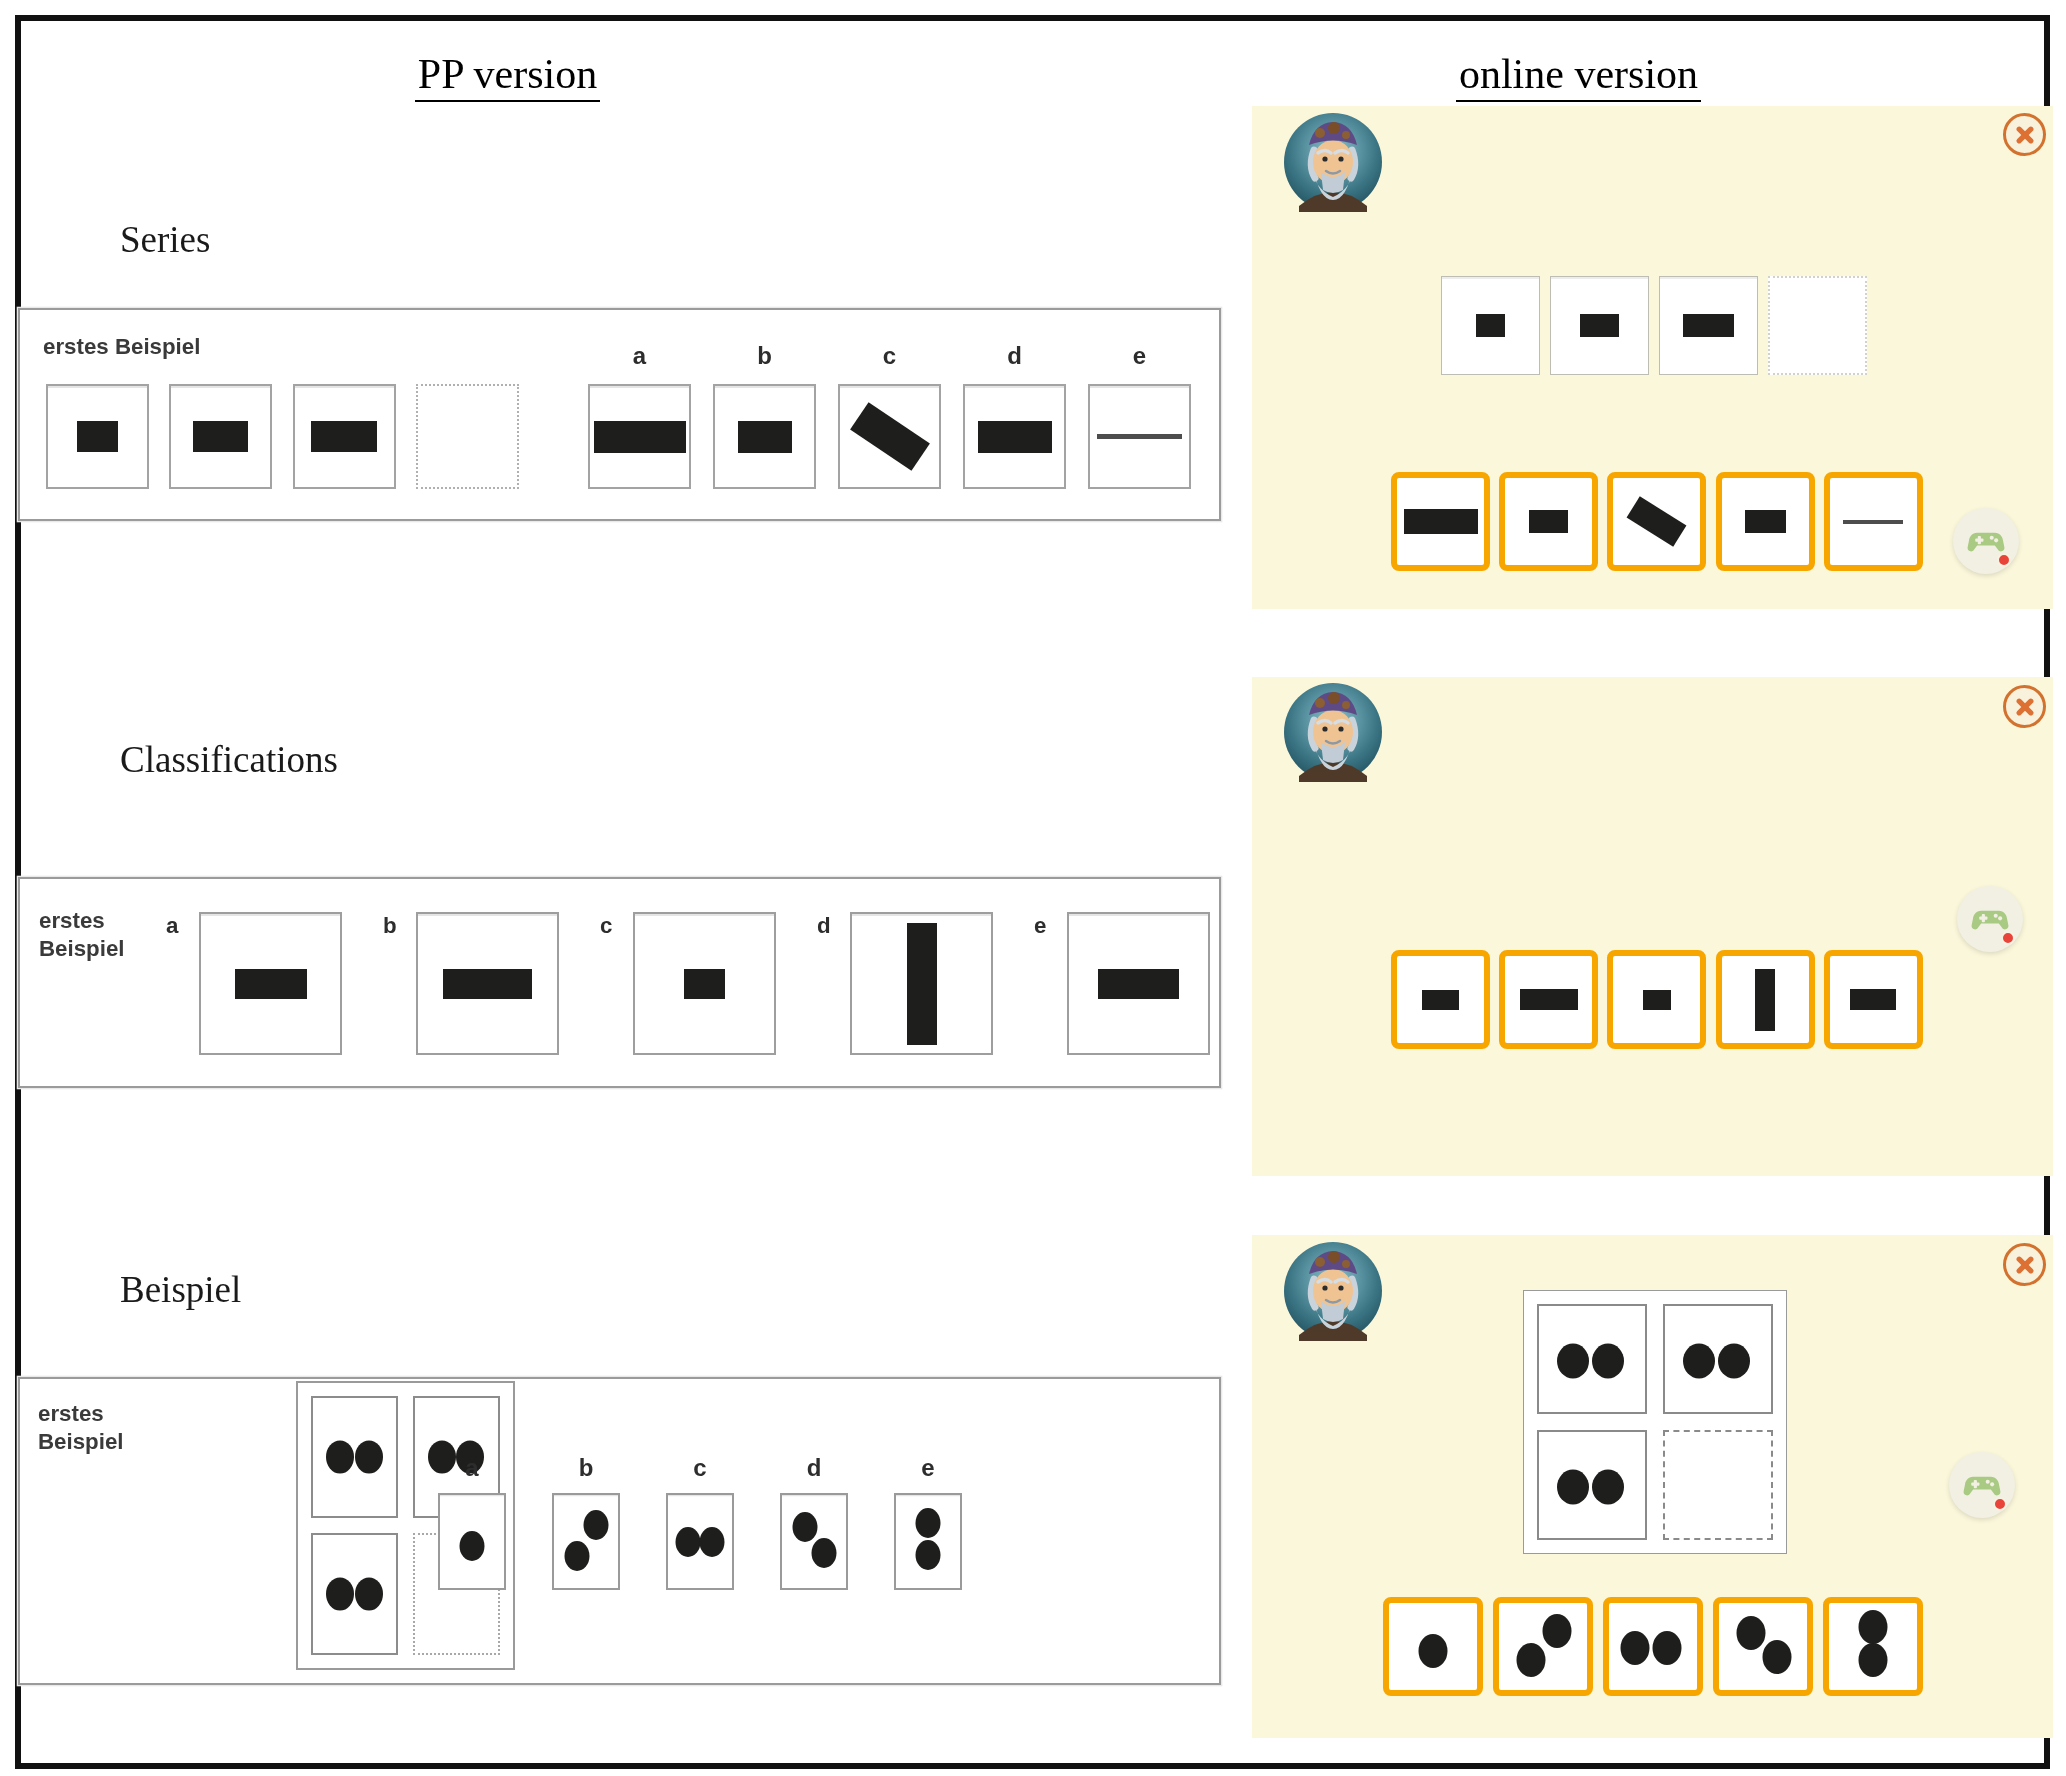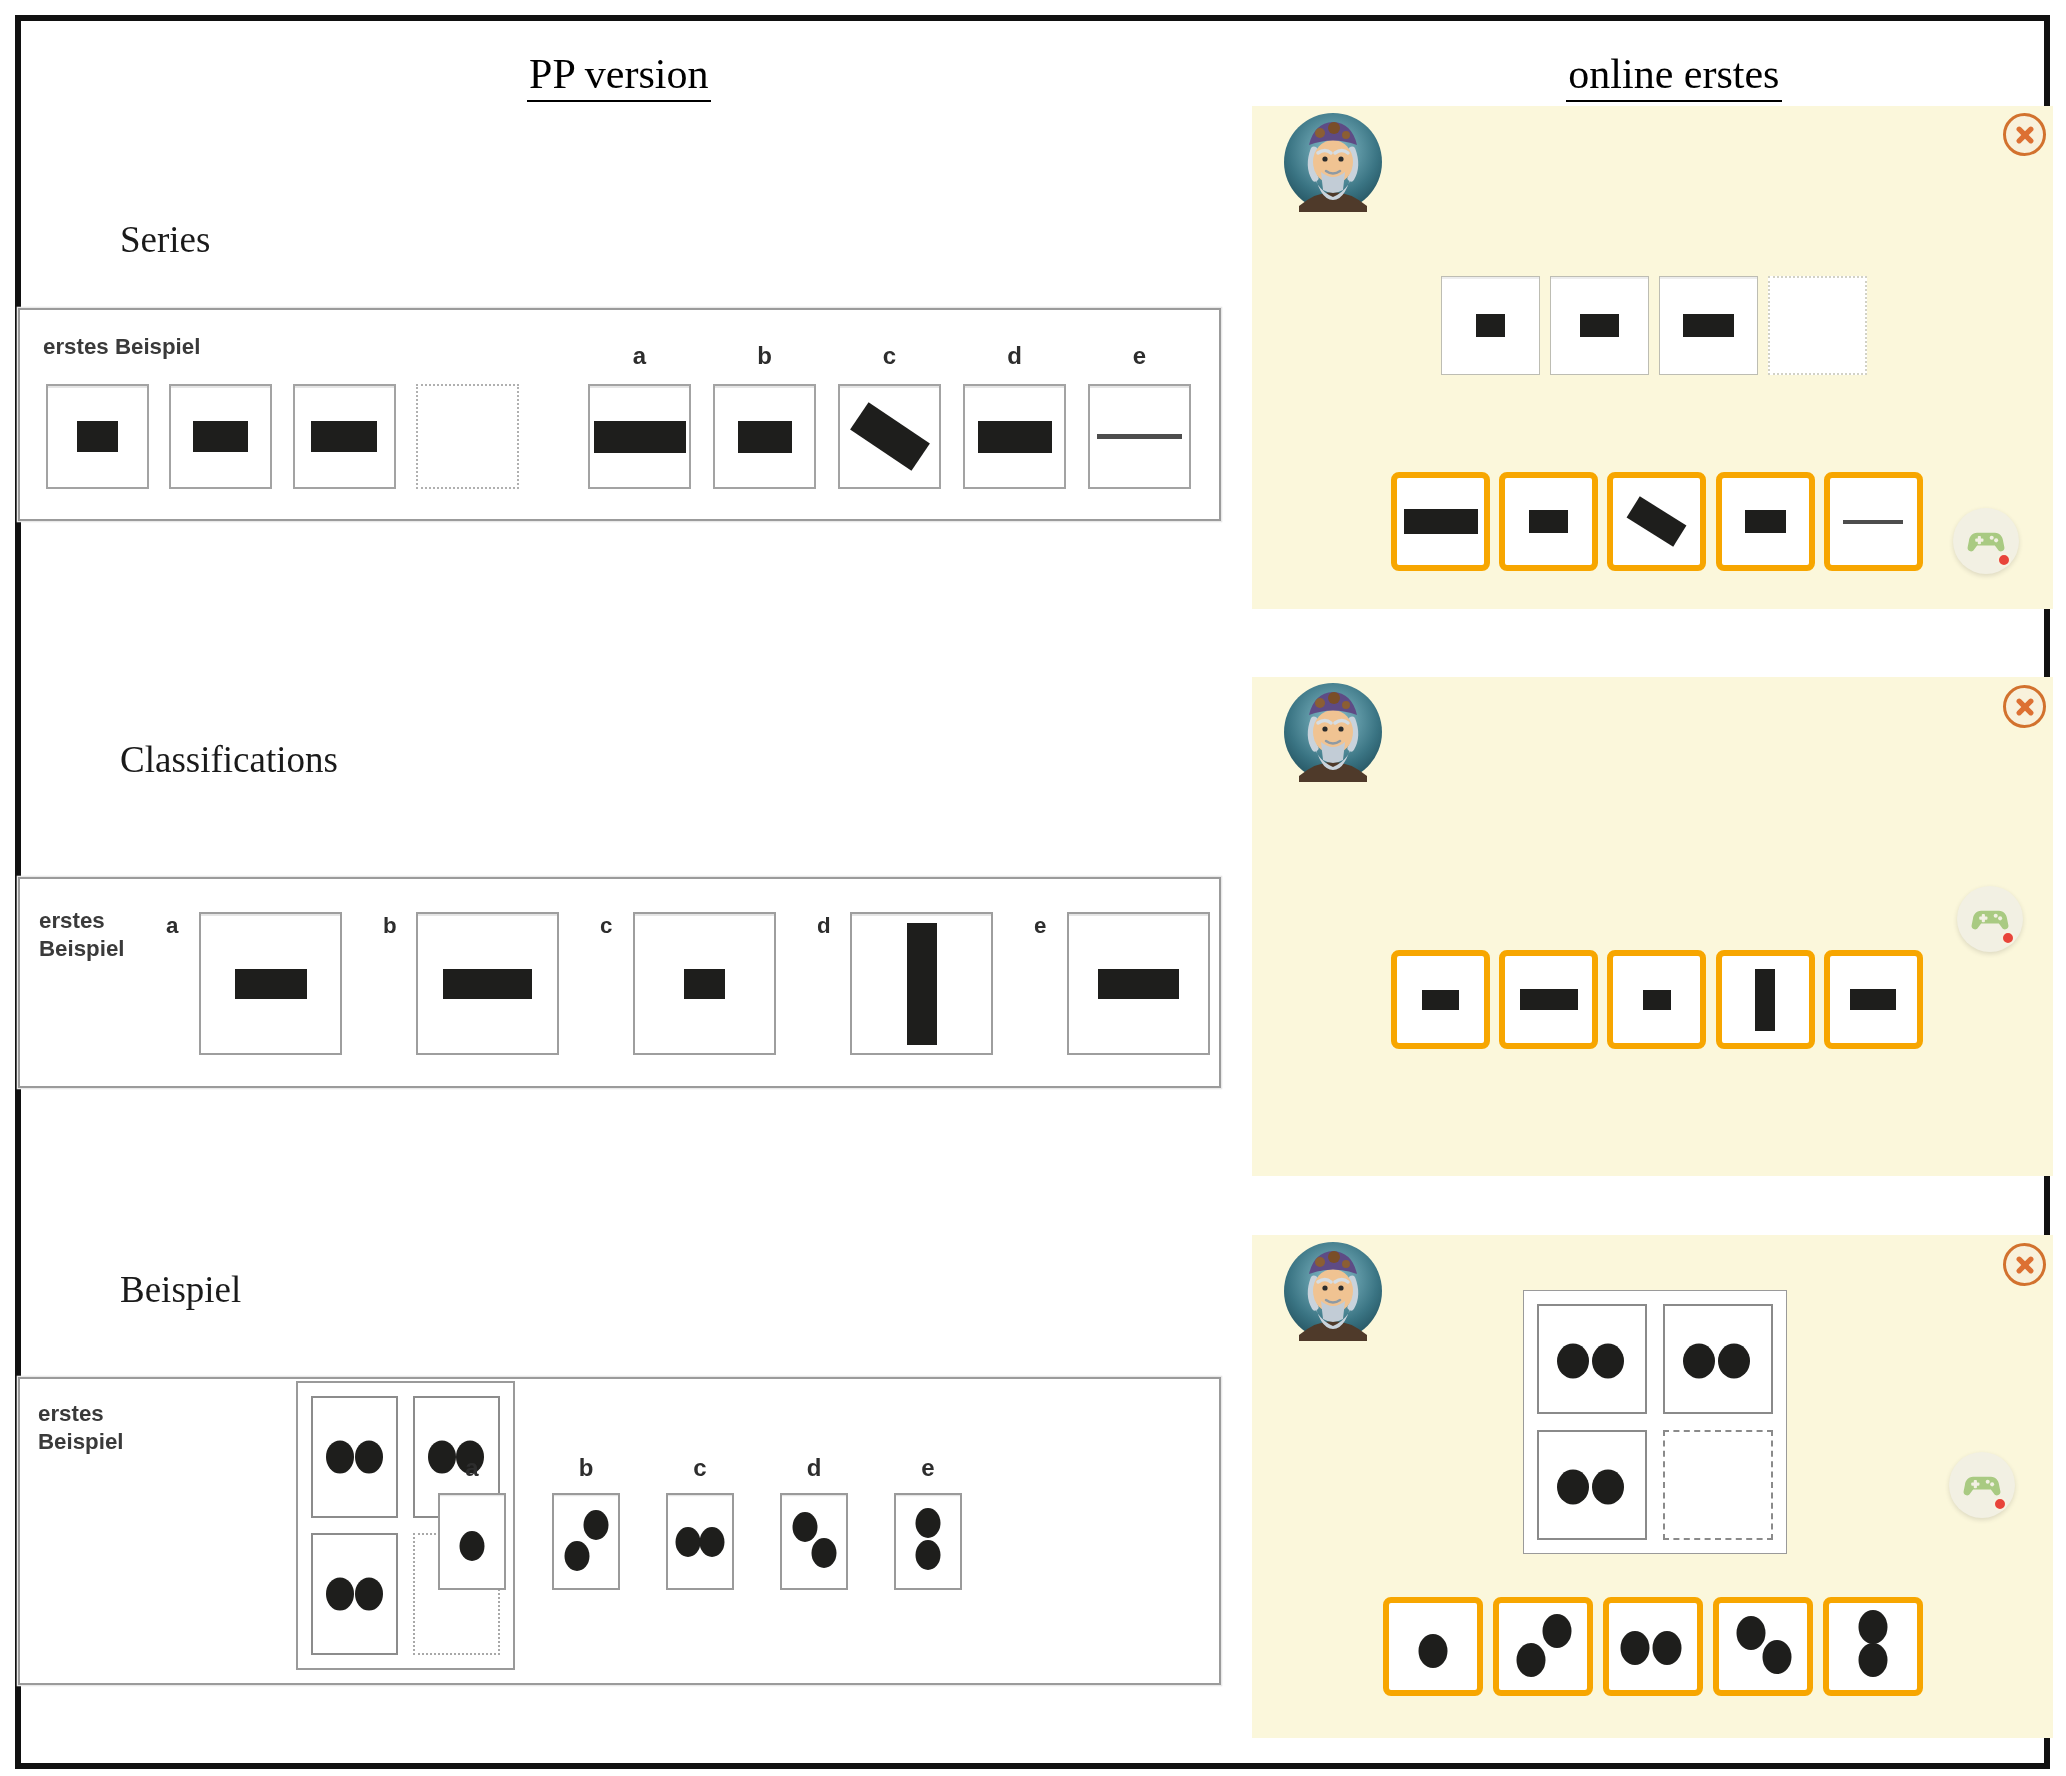--- a/index.html
+++ b/index.html
@@ -1,21 +1,21 @@
 <!DOCTYPE html>
 <html style="--panel-bg: #FBF7DB; --option-border: #F7A600; --shape: #1E1E1C; --close-ring: #D2722E; --controller-green: #A9CA82; --alert-red: #E8443A;font-size:10.5px"><head>
 <meta charset="utf-8">
 <style>
   html,body{margin:0;padding:0;background:#fff;}
   .page{position:relative;width:2066px;height:1777px;background:#fff;overflow:hidden;
         font-family:"Liberation Sans",sans-serif;}
   .frame{position:absolute;left:14.5px;top:14.5px;width:2023px;height:1742px;border:6.6px solid #111;}
 
   
-  .col-title{position:absolute;width:407px;text-align:right;
+  .col-title{position:absolute;width:407px;text-align:center;
              font-family:"Liberation Serif",serif;font-size:42px;color:#000;}
   .col-title .u{border-bottom:2.6px solid #000;padding:0 2.6px 2.6px;}
 
   .sec-label{position:absolute;font-family:"Liberation Serif",serif;font-size:37px;color:#1a1a1a;}
 
   
   .ppbox{position:absolute;background:#fff;border:2px solid #9b9b9b;box-shadow:0 0 0 1.3px #e9e9e9;}
 
   .ex-label{position:absolute;font-weight:700;font-size:22.3px;color:#3a3a3a;line-height:28px;}
   .ex-narrow{width:105px;}
@@ -74,21 +74,21 @@
 </head>
 <body>
 
 <div class="page">
   <div class="frame"></div>
 
   <div class="col-title" style="left:304px;top:50px">
     <span class="u">PP version</span>
   </div>
   <div class="col-title" style="left:1375px;top:50px">
-    <span class="u">online erstes</span>
+    <span class="u">online version</span>
   </div>
 
   <div class="panel" style="top:106px;height:503px"></div>
   <div class="panel" style="top:677px;height:499px"></div>
   <div class="panel" style="top:1235px;height:503px"></div>
 
   <div class="sec-label" style="left:120px;top:218px">Series</div>
   <div class="ppbox" style="left:18.4px;top:308px;width:1199px;height:209px"></div>
   <div class="ex-label" style="left:43px;top:333px">erstes Beispiel</div>
   <div class="row" style="left:46px;top:384px;gap:20.4px">

